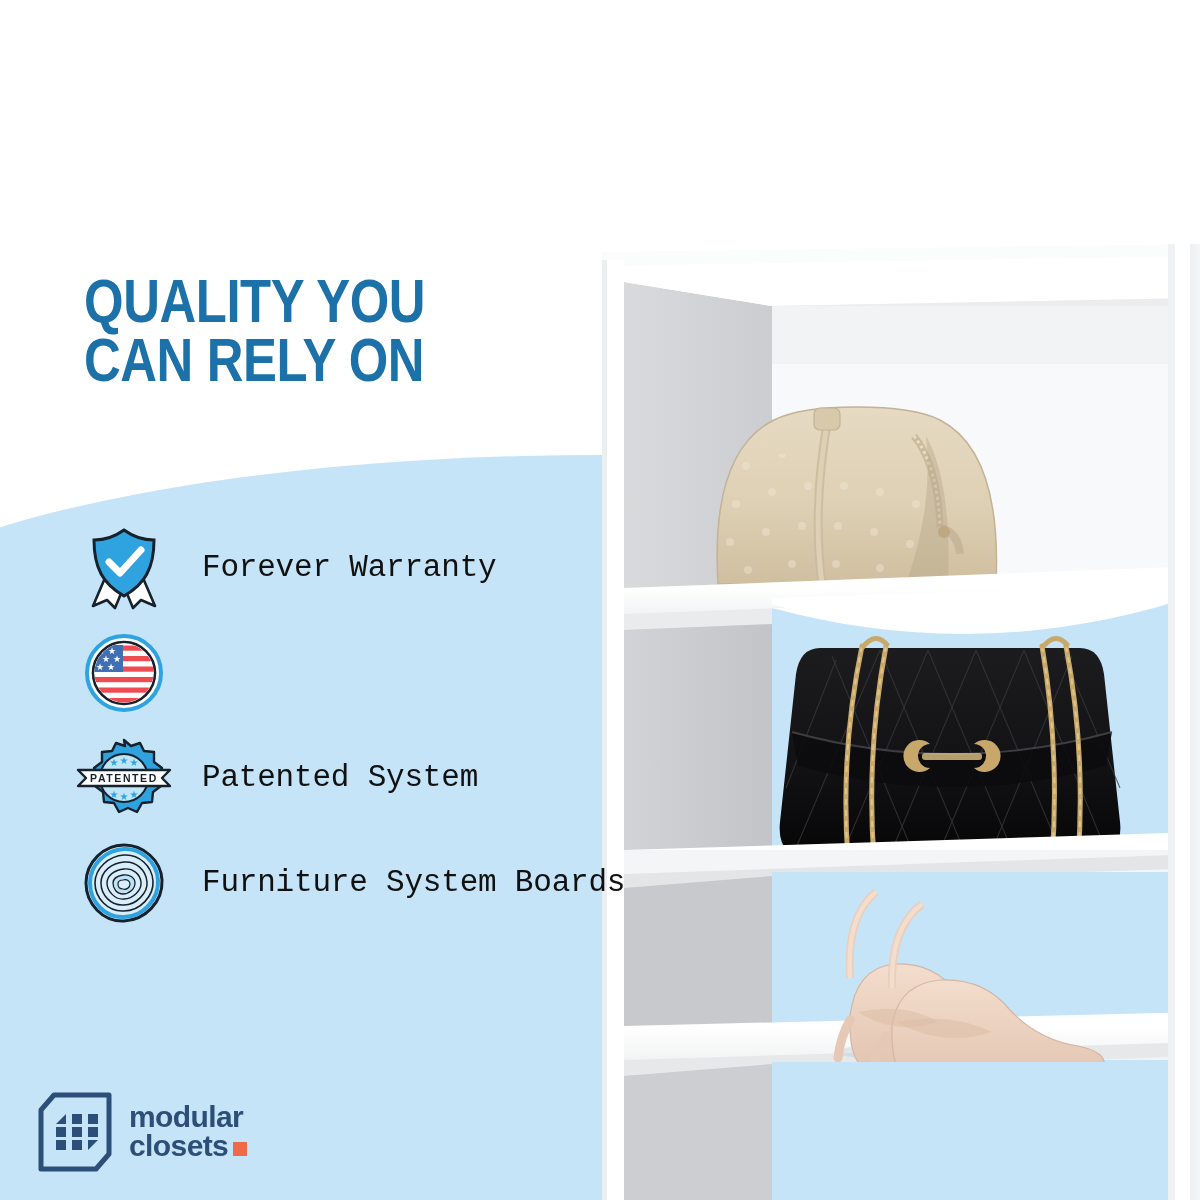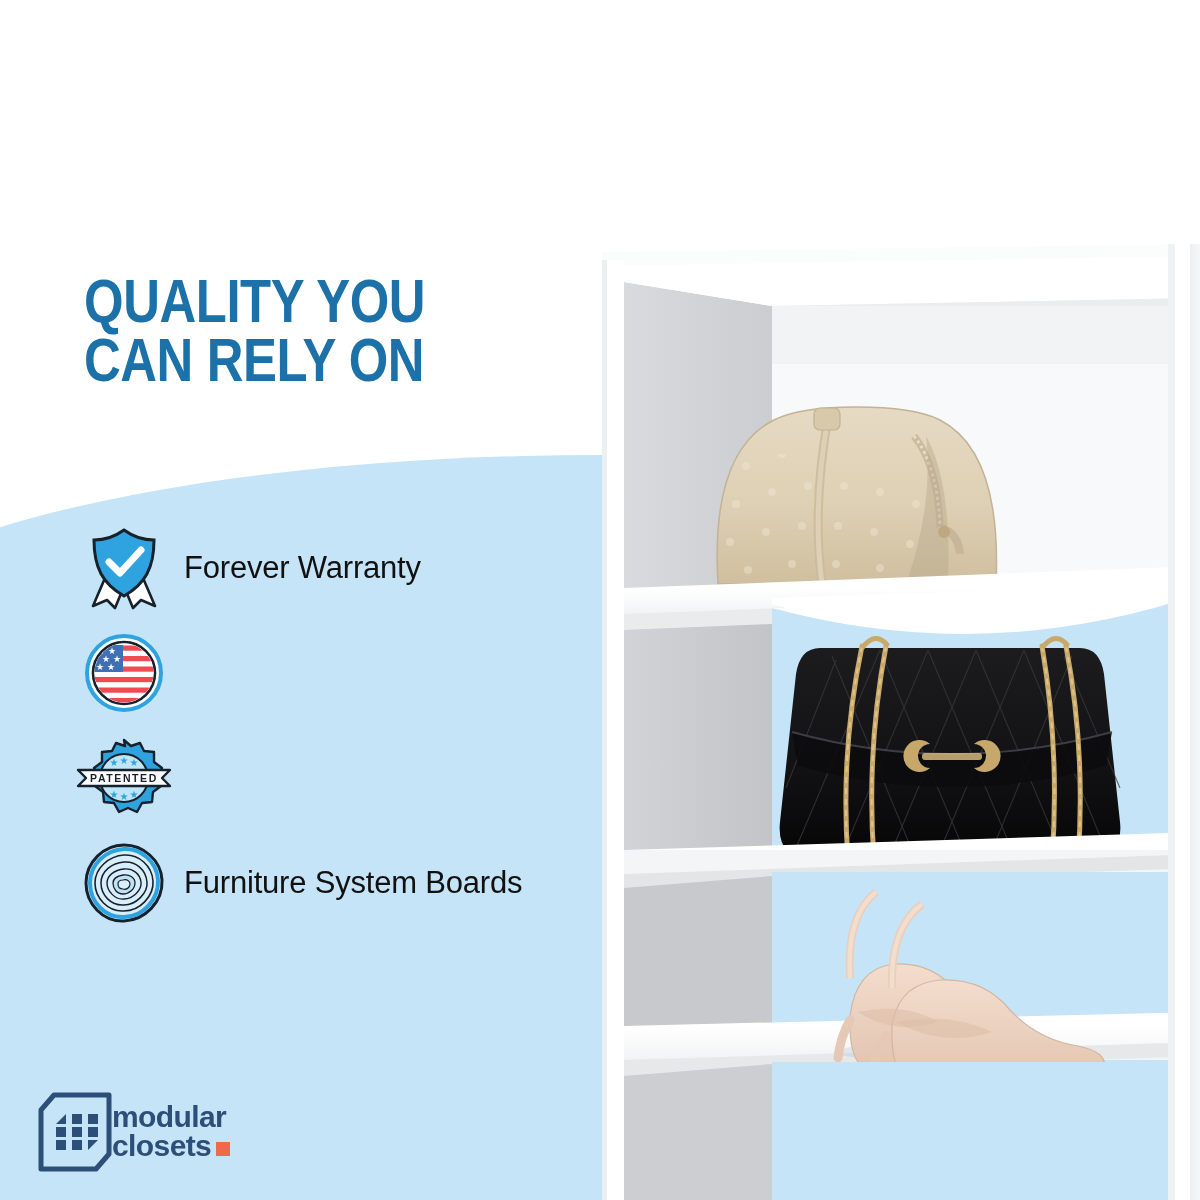--- a/index.html
+++ b/index.html
@@ -43,28 +43,28 @@
     white-space:pre-line;
   }
 
   
   .features { position:absolute; left:72px; top:515px; z-index:6; width:620px; }
   .feature-row { display:flex; align-items:center; height:105px; }
   .feature-icon { width:104px; flex:0 0 104px; display:flex; align-items:center; justify-content:center; }
   .feature-icon svg { display:block; }
   .feature-label {
     font-size:31px; color:#111; letter-spacing:-0.2px;
-    margin-left:8px; white-space:nowrap;
+    margin-left:26px; white-space:nowrap;font-family:Liberation Mono, monospace;
   }
 
   
   .logo { position:absolute; left:38px; top:1092px; z-index:6; display:flex; align-items:center; }
   .logo-mark { width:74px; height:80px; flex:0 0 74px; }
   .logo-text {
-    margin-left:0; color:#2b4f78; font-weight:bold;
+    margin-left:17px; color:#2b4f78; font-weight:bold;
     font-size:30px; line-height:0.98; letter-spacing:-0.6px;
     position:relative; padding-bottom:2px;
   }
   .logo-line { display:block; }
   .logo-dot {
     display:inline-block; width:14px; height:14px; background:#ef6a49;
     margin-left:5px; vertical-align:baseline;
   }
 
   
@@ -339,20 +339,21 @@
               <text x="49" y="27">★</text>
               <text x="59" y="29">★</text>
             <text x="39" y="61">★</text>
               <text x="49" y="63">★</text>
               <text x="59" y="61">★</text>
           </g>
           <path d="M3 33 l8 8 l-8 8 l92 0 l-8 -8 l8 -8 z" fill="#ffffff" stroke="#16212b" stroke-width="2.4" stroke-linejoin="round"></path>
           <text x="49" y="45" fill="#16212b" font-size="10.5" font-weight="bold" font-family="'Liberation Sans',sans-serif" text-anchor="middle" letter-spacing="1.6">PATENTED</text>
         </svg>
       </div>
+      <div class="feature-label">Patented System</div>
     </div>
 
     <div class="feature-row">
       <div class="feature-icon">
         <svg width="82" height="82" viewBox="0 0 82 82">
           <path d="M41 3 C60 3 78 18 79 38 C80 60 62 78 41 79 C20 80 3 62 3 41 C3 20 21 3 41 3 Z" fill="#d9eefb" stroke="#16212b" stroke-width="3"></path>
           <path d="M41 7 C58 6 74 20 75 38 C76 57 60 75 41 75 C22 76 7 60 7 41 C7 22 23 8 41 7 Z" fill="none" stroke="#2ea3e0" stroke-width="4"></path>
           <path d="M41 13 C56 12 69 24 70 39 C71 54 57 69 41 69 C25 70 12 56 12 41 C12 26 26 14 41 13 Z" fill="none" stroke="#16212b" stroke-width="1.6"></path>
           <path d="M41 20 C53 19 63 28 64 40 C65 51 53 63 41 63 C28 64 18 53 18 41 C18 29 29 21 41 20 Z" fill="none" stroke="#16212b" stroke-width="1.5"></path>
           <path d="M41 27 C50 26 57 32 58 40 C59 48 50 57 41 57 C32 58 24 49 24 41 C24 33 32 28 41 27 Z" fill="none" stroke="#16212b" stroke-width="1.4"></path>

